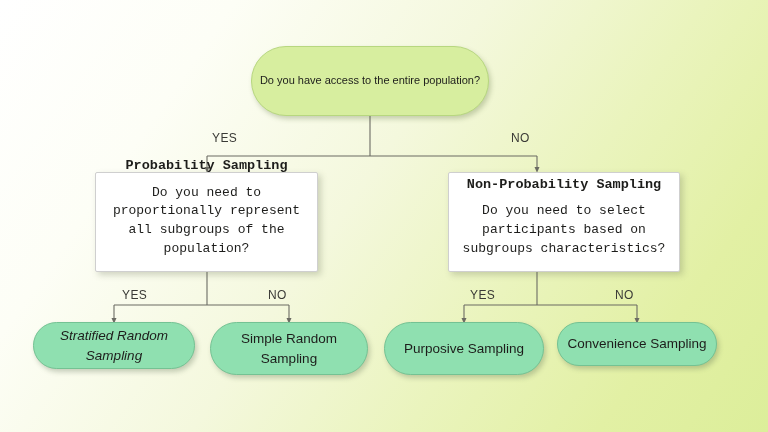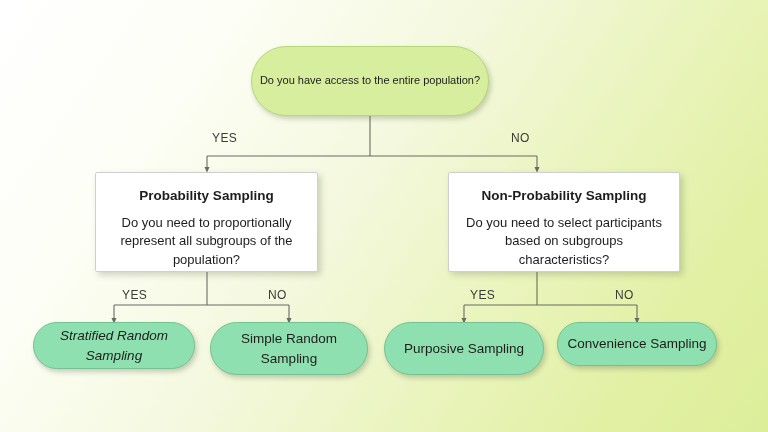--- a/index.html
+++ b/index.html
@@ -58,21 +58,22 @@
     align-items: center;
   }
 
   
   .node.rect {
     background: #ffffff;
     border: 1px solid #cfcfcf;
     border-radius: 2px;
     box-shadow: 3px 3px 6px rgba(110,120,90,0.30);
     padding: 10px 12px 12px;
-    justify-content: flex-start;
+    justify-content: flex-end;
+    font-family: Liberation Mono, monospace;
   }
   .rect .rect-title {
     font-size: 13.5px;
     font-weight: bold;
     line-height: 1.3;
     margin: 4px 0 9px;
   }
   .rect .rect-body {
     font-size: 13px;
     line-height: 1.45;

